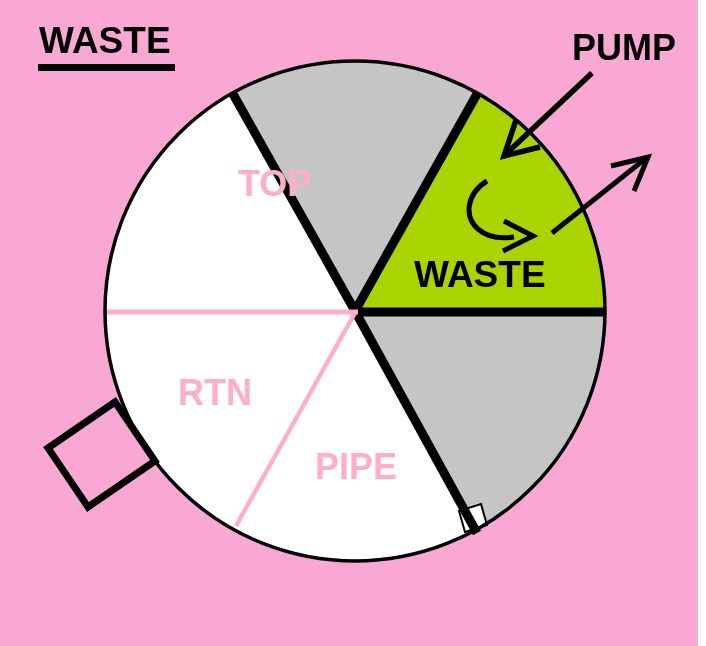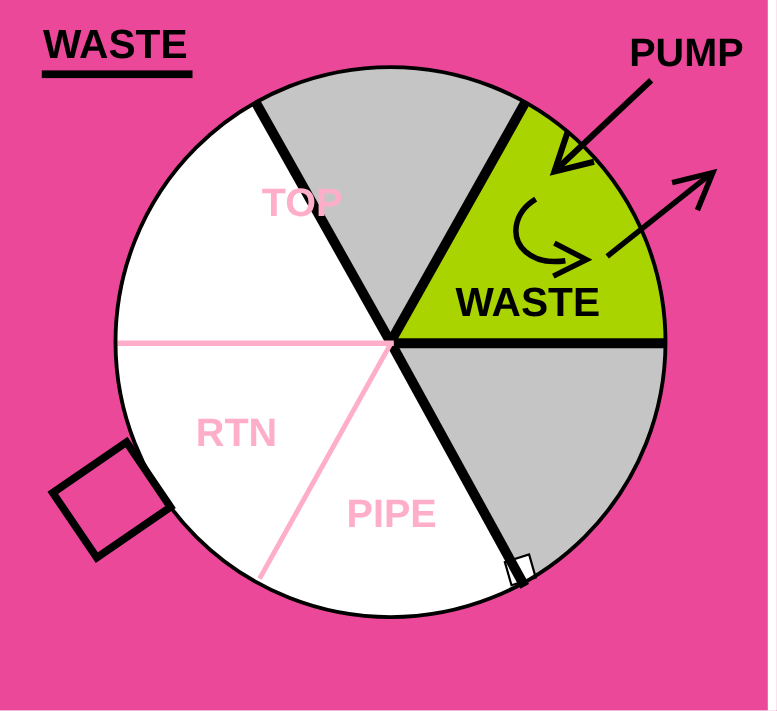--- a/index.html
+++ b/index.html
@@ -8,21 +8,21 @@
     background: #ffffff;
     width: 706px;
     height: 646px;
     overflow: hidden;
     font-family: "Liberation Sans", sans-serif;
   }
   .stage {
     position: relative;
     width: 698px;
     height: 646px;
-    background: #ec4899;
+    background: #f9a8d4;
   }
   svg { display: block; }
   text {
     font-family: "Liberation Sans", "DejaVu Sans", sans-serif;
     font-weight: bold;
   }
 </style>
 </head>
 <body>
 

